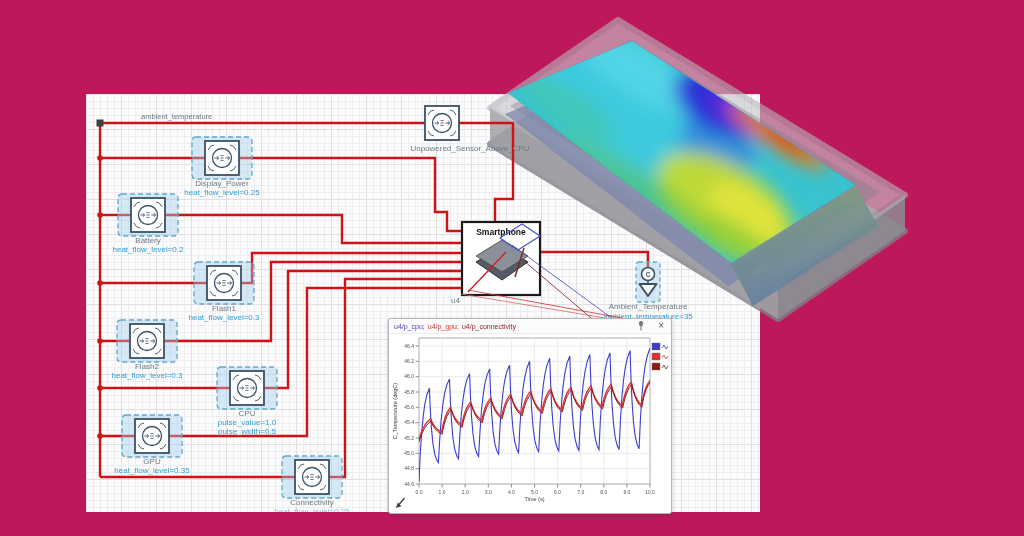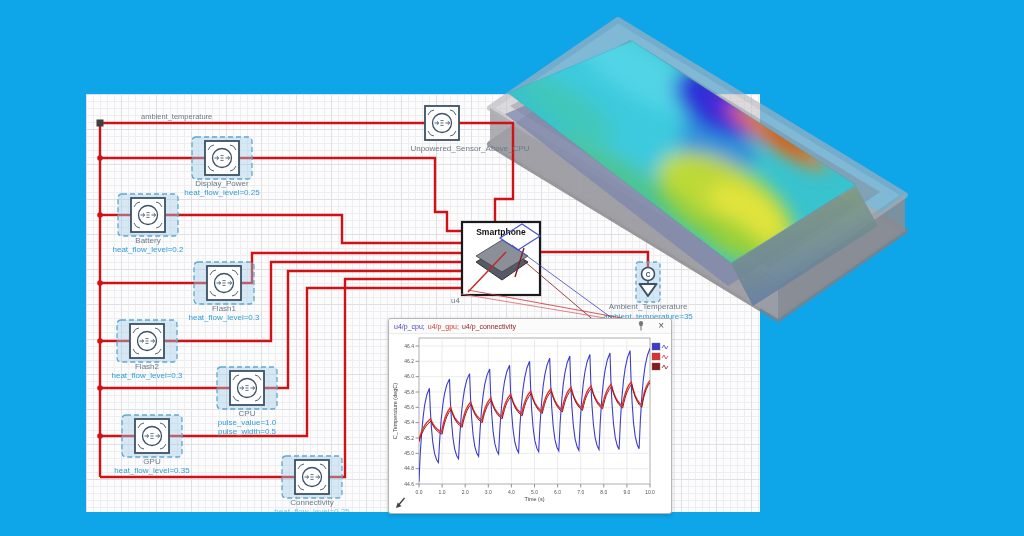--- a/index.html
+++ b/index.html
@@ -1,16 +1,16 @@
 <!DOCTYPE html>
 <html><head>
 <meta charset="utf-8">
 <style>
   html,body{margin:0;padding:0;background:#fff;}
-  #stage{position:relative;width:1024px;height:536px;background:#0ea5e9;overflow:hidden;
+  #stage{position:relative;width:1024px;height:536px;background:#be185d;overflow:hidden;
          font-family:"Liberation Sans",sans-serif;}
   #canvas{position:absolute;left:86px;top:94px;width:674px;height:418px;
     background-color:#fcfcfd;
     background-image:
       repeating-linear-gradient(to right, #dfdfe4 0 1px, transparent 1px 35px),
       repeating-linear-gradient(to bottom, #dfdfe4 0 1px, transparent 1px 35px),
       repeating-linear-gradient(to right, #eeeef2 0 1px, transparent 1px 7px),
       repeating-linear-gradient(to bottom, #eeeef2 0 1px, transparent 1px 7px);}
   svg.layer{position:absolute;left:0;top:0;pointer-events:none;}
   #plotwin{position:absolute;left:388px;top:318px;width:282px;height:194px;background:#fff;

